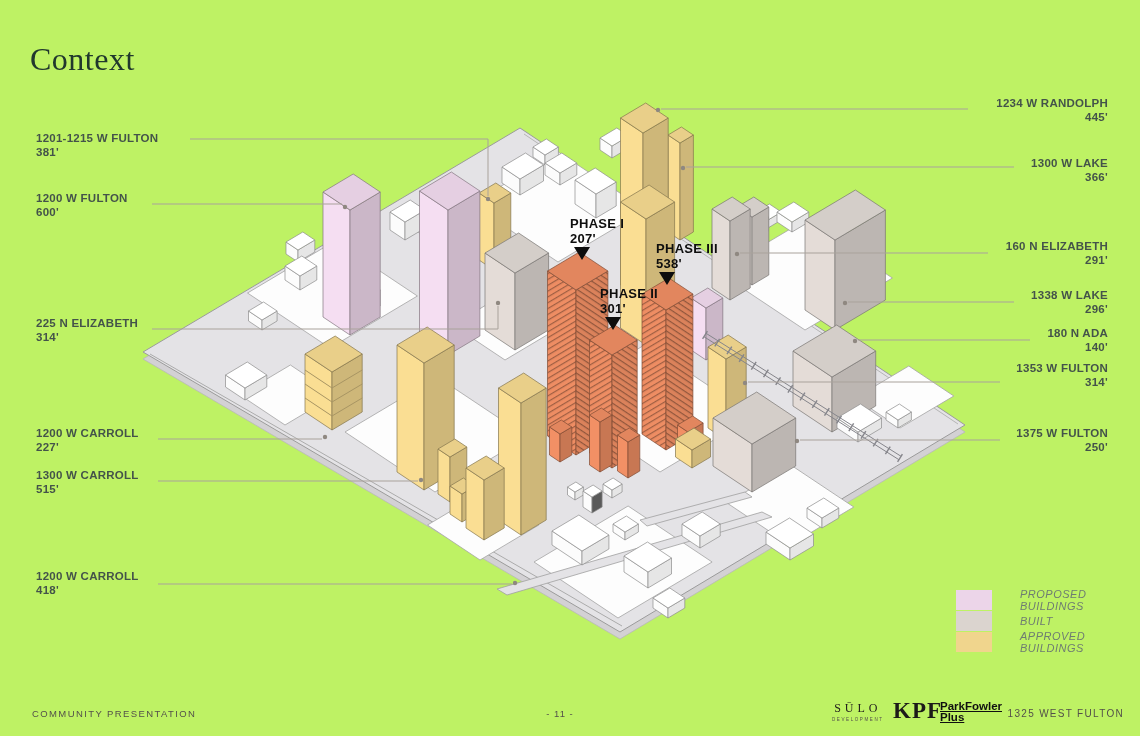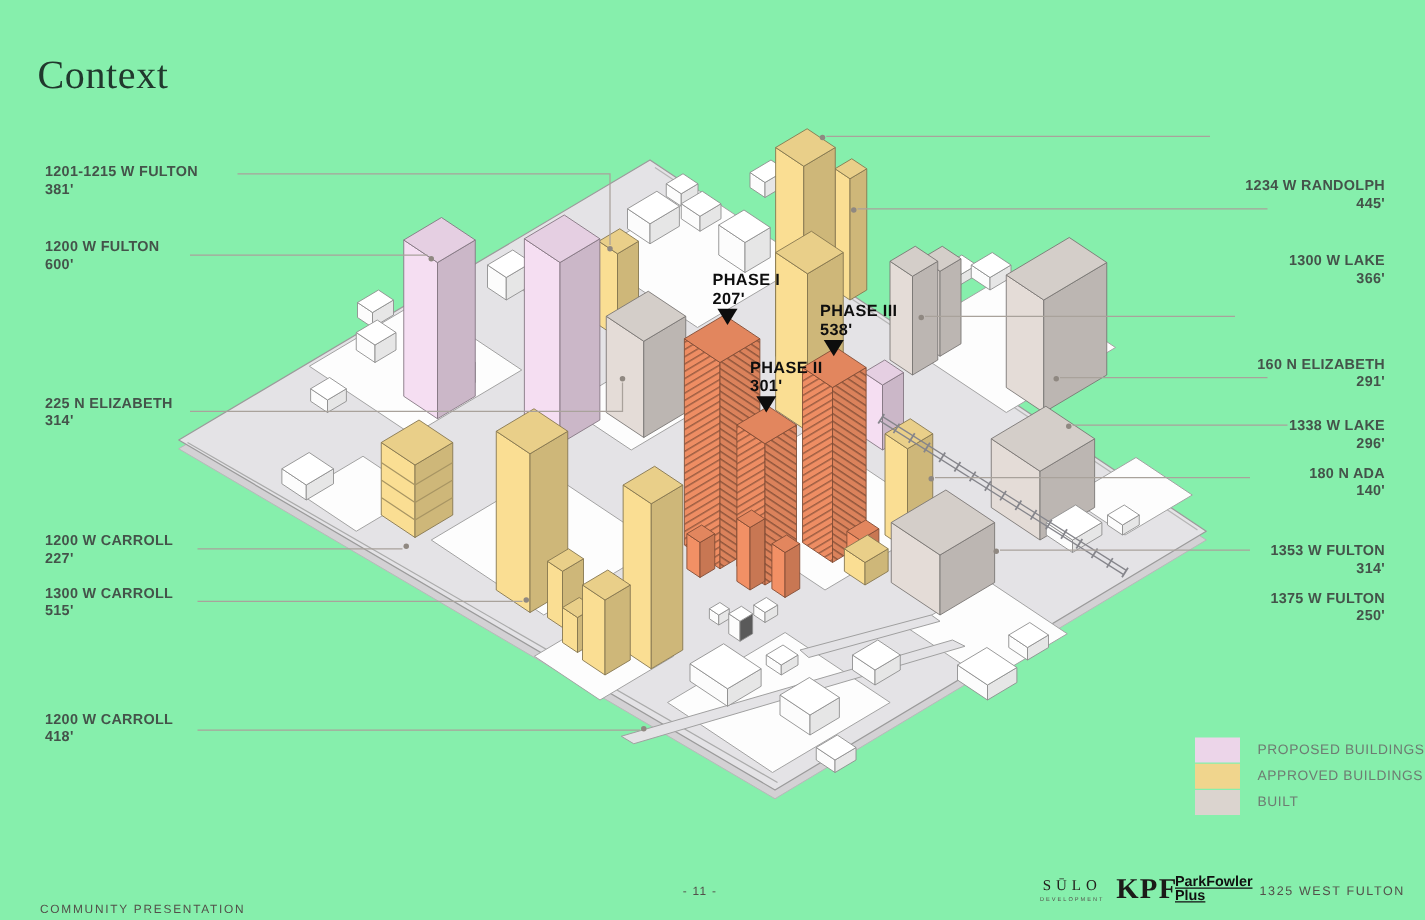--- a/index.html
+++ b/index.html
@@ -2,42 +2,42 @@
 <html><head>
 <meta charset="utf-8">
 <style>
   html,body{margin:0;padding:0;background:#ece6df;}
   .slide{position:relative;width:1140px;height:736px;background:#ece6df;overflow:hidden;
          font-family:"Liberation Sans",sans-serif;}
   .page-title{position:absolute;left:30px;top:20px;font-family:"Liberation Serif",serif;
 listy              font-size:35px;font-weight:400;color:#21382d;letter-spacing:.5px;}
   #mapwrap,svg{position:absolute;left:0;top:0;width:1140px;height:736px;}
   .bl{position:absolute;color:#44534a;font-size:11.5px;font-weight:700;letter-spacing:.25px;line-height:14px;}
-  .bl.right{text-align:right;margin-top:46px;}
+  .bl.right{text-align:right;}
   .phase{position:absolute;color:#0e0e0e;font-size:13px;font-weight:800;letter-spacing:.3px;line-height:15px;}
   .legend{position:absolute;left:956px;top:589px;}
   .lg-row{display:flex;align-items:center;height:21px;}
   .lg-swatch{width:36px;height:20px;flex:0 0 36px;}
-  .lg-label{margin-left:14px;font-size:11px;color:#6e7c72;letter-spacing:.5px;}
+  .lg-label{margin-left:28px;font-size:11px;color:#6e7c72;letter-spacing:.5px;font-style:italic;}
   .footer{position:absolute;left:0;top:698px;width:1140px;height:38px;}
-  .f-left{position:absolute;left:32px;top:24px;font-size:9.5px;letter-spacing:1.4px;color:#53504a;}
+  .f-left{position:absolute;left:32px;top:10px;font-size:9.5px;letter-spacing:1.4px;color:#53504a;}
   .f-page{position:absolute;left:530px;top:10px;width:60px;text-align:center;font-size:9.5px;
           letter-spacing:1px;color:#53504a;}
   .f-right{position:absolute;right:16px;top:10px;font-size:10px;letter-spacing:1.3px;color:#53504a;}
   .brand-sulo{position:absolute;left:832px;top:3px;text-align:center;color:#23211d;}
   .brand-sulo .nm{font-family:"Liberation Serif",serif;font-size:12px;letter-spacing:4px;}
   .brand-sulo .tg{font-size:4.5px;letter-spacing:1.6px;color:#55524c;margin-top:1px;}
   .brand-kpf{position:absolute;left:893px;top:0;font-family:"Liberation Serif",serif;
              font-size:23px;font-weight:600;letter-spacing:1px;color:#1c1b19;}
   .brand-pfp{position:absolute;left:940px;top:3px;font-size:11.5px;font-weight:800;line-height:11px;color:#101010;text-decoration:underline;}
 </style>
 </head>
 <body>
 
-<div class="slide" style="background: #86efac;">
+<div class="slide" style="background: #bef264;">
 
   <div id="mapwrap">
       <svg viewBox="0 0 1140 736" xmlns="http://www.w3.org/2000/svg">
         <defs>
           <pattern id="stSE" width="6" height="5" patternUnits="userSpaceOnUse" patternTransform="rotate(33.7)">
             <rect width="6" height="5" fill="#db825b"></rect>
             <rect width="6" height="1.2" fill="#90563c"></rect>
           </pattern>
           <pattern id="stSW" width="6" height="5" patternUnits="userSpaceOnUse" patternTransform="rotate(-30.8)">
             <rect width="6" height="5" fill="#ee8d63"></rect>
@@ -330,21 +330,21 @@
     <div>291'</div>
   </div>
   <div class="bl right" style="right:32px;top:288px">
     <div>1338 W LAKE</div>
     <div>296'</div>
   </div>
   <div class="bl right" style="right:32px;top:326px">
     <div>180 N ADA</div>
     <div>140'</div>
   </div>
-  <div class="bl right" style="right:32px;top:388px">
+  <div class="bl right" style="right:32px;top:361px">
     <div>1353 W FULTON</div>
     <div>314'</div>
   </div>
   <div class="bl right" style="right:32px;top:426px">
     <div>1375 W FULTON</div>
     <div>250'</div>
   </div>
 
   <div class="phase" style="left:570px;top:216px">
     <div>PHASE I</div>
@@ -358,26 +358,26 @@
     <div>PHASE III</div>
     <div>538'</div>
   </div>
 
   <div class="legend">
     <div class="lg-row">
       <div class="lg-swatch" style="background: rgb(236, 213, 233);"></div>
       <div class="lg-label">PROPOSED BUILDINGS</div>
     </div>
     <div class="lg-row">
+      <div class="lg-swatch" style="background: rgb(219, 212, 207);"></div>
+      <div class="lg-label">BUILT</div>
+    </div>
+    <div class="lg-row">
       <div class="lg-swatch" style="background: rgb(240, 213, 141);"></div>
       <div class="lg-label">APPROVED BUILDINGS</div>
-    </div>
-    <div class="lg-row">
-      <div class="lg-swatch" style="background: rgb(219, 212, 207);"></div>
-      <div class="lg-label">BUILT</div>
     </div>
   </div>
 
   <div class="footer">
     <div class="f-left">COMMUNITY PRESENTATION</div>
     <div class="f-page">- 11 -</div>
     <div class="brand-sulo">
       <div class="nm">SŪLO</div>
       <div class="tg">DEVELOPMENT</div>
     </div>

